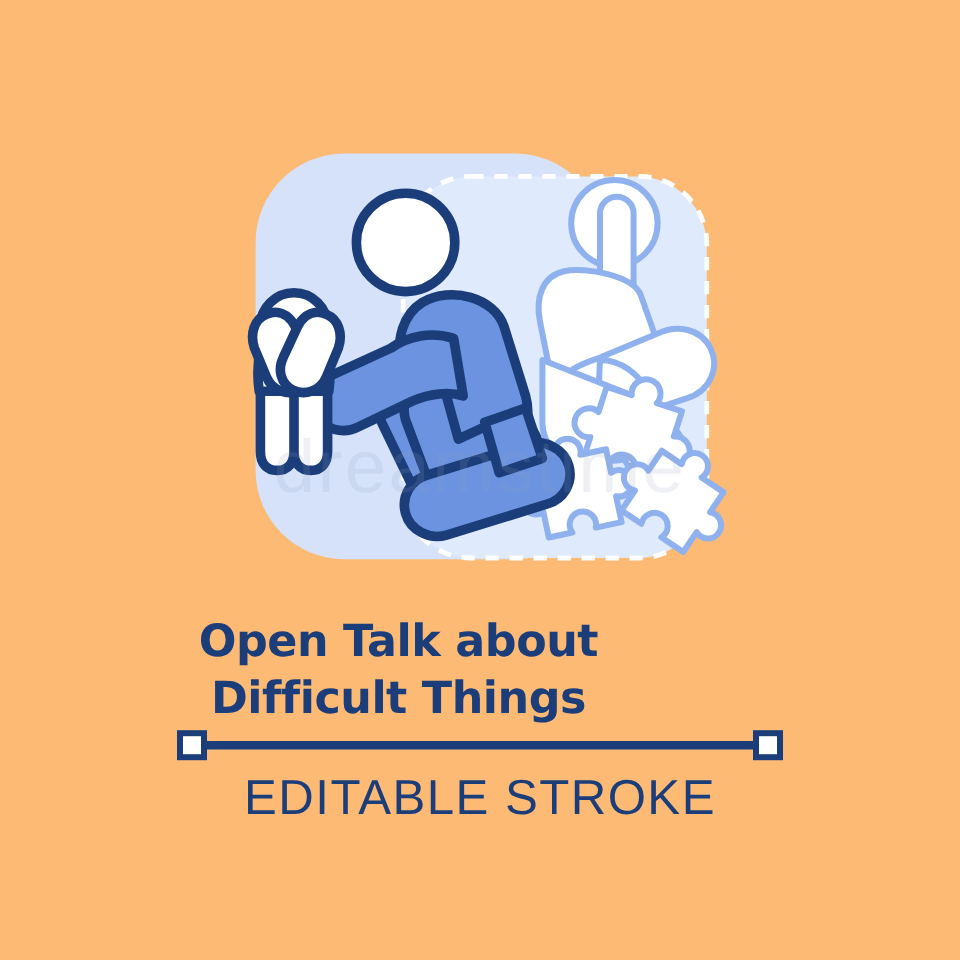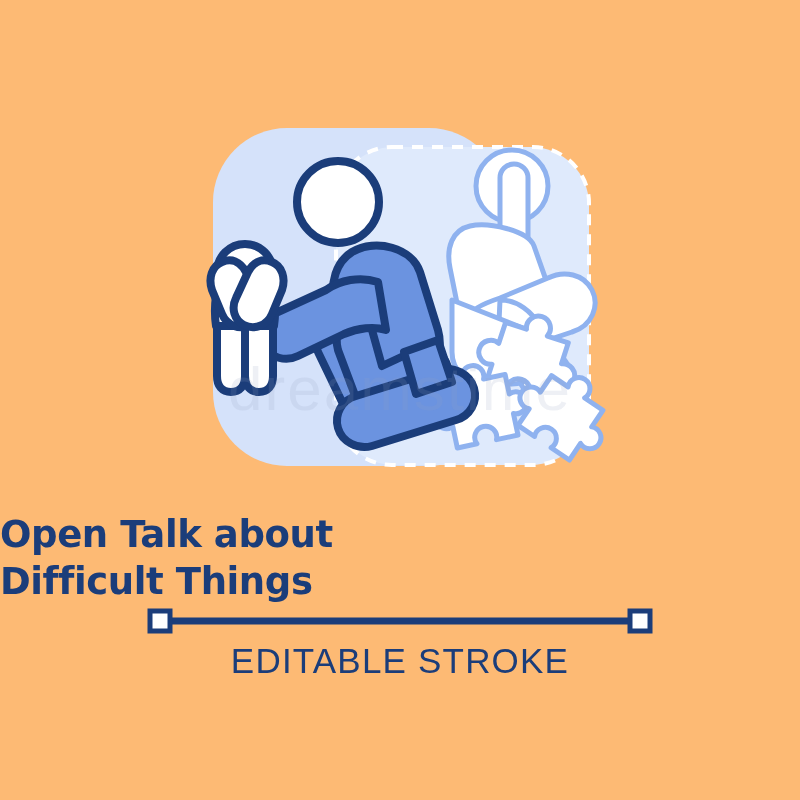--- a/index.html
+++ b/index.html
@@ -37,21 +37,21 @@
     left: 0;
     top: 500px;
     width: 800px;
     height: 300px;
   }
   .concept-title {
     position: absolute;
     left: 0;
     top: 11px;
     width: 664px;
-    text-align: left;
+    text-align: center;
     font-family: "DejaVu Sans", sans-serif;
     font-size: 37px;
     font-weight: 700;
     line-height: 1.28;
     letter-spacing: -0.4px;
     color: #1b3d7a;
     white-space: pre-line;
   }
   .divider-wrap {
     position: absolute;
@@ -65,21 +65,21 @@
     width: 800px;
     height: 34px;
   }
   .stroke-label {
     position: absolute;
     left: 0;
     top: 141px;
     width: 800px;
     text-align: center;
     font-family: "Liberation Sans", sans-serif;
-    font-size: 35px;
+    font-size: 41px;
     font-weight: 400;
     letter-spacing: 1.2px;
     color: #1b3d7a;
   }
 </style>
 </head>
 <body>
 
 <div id="stage">
 

